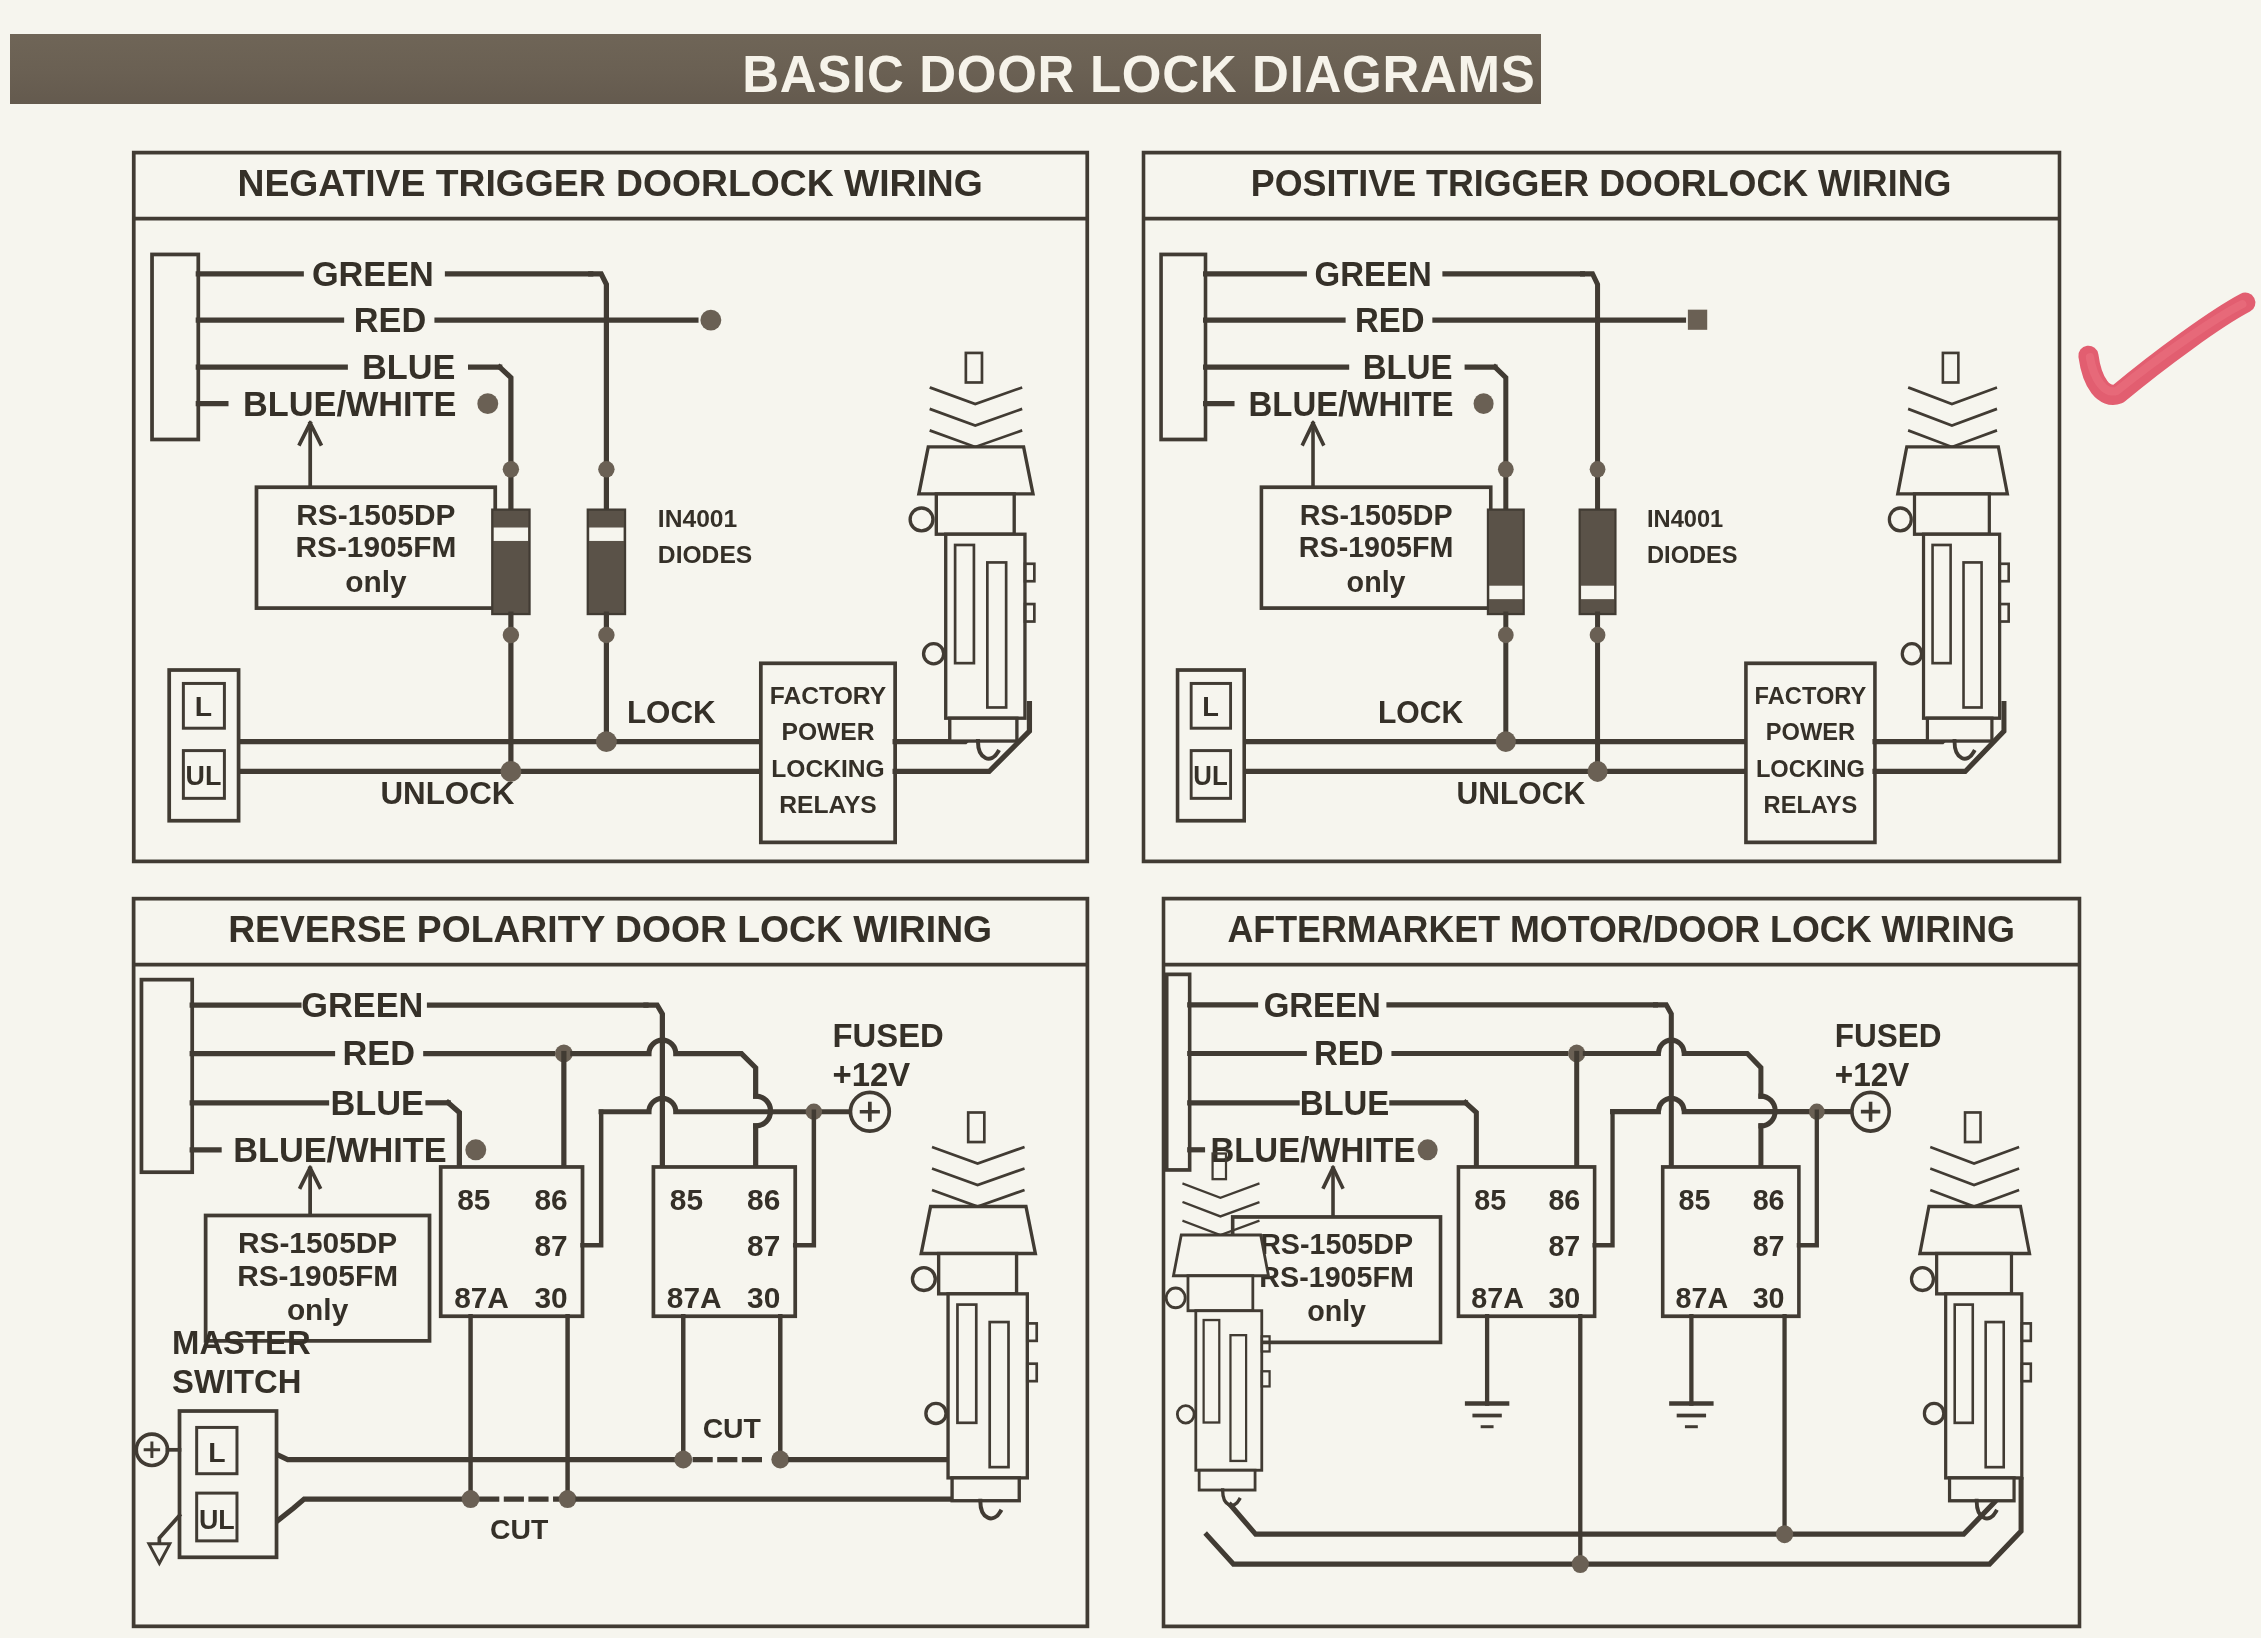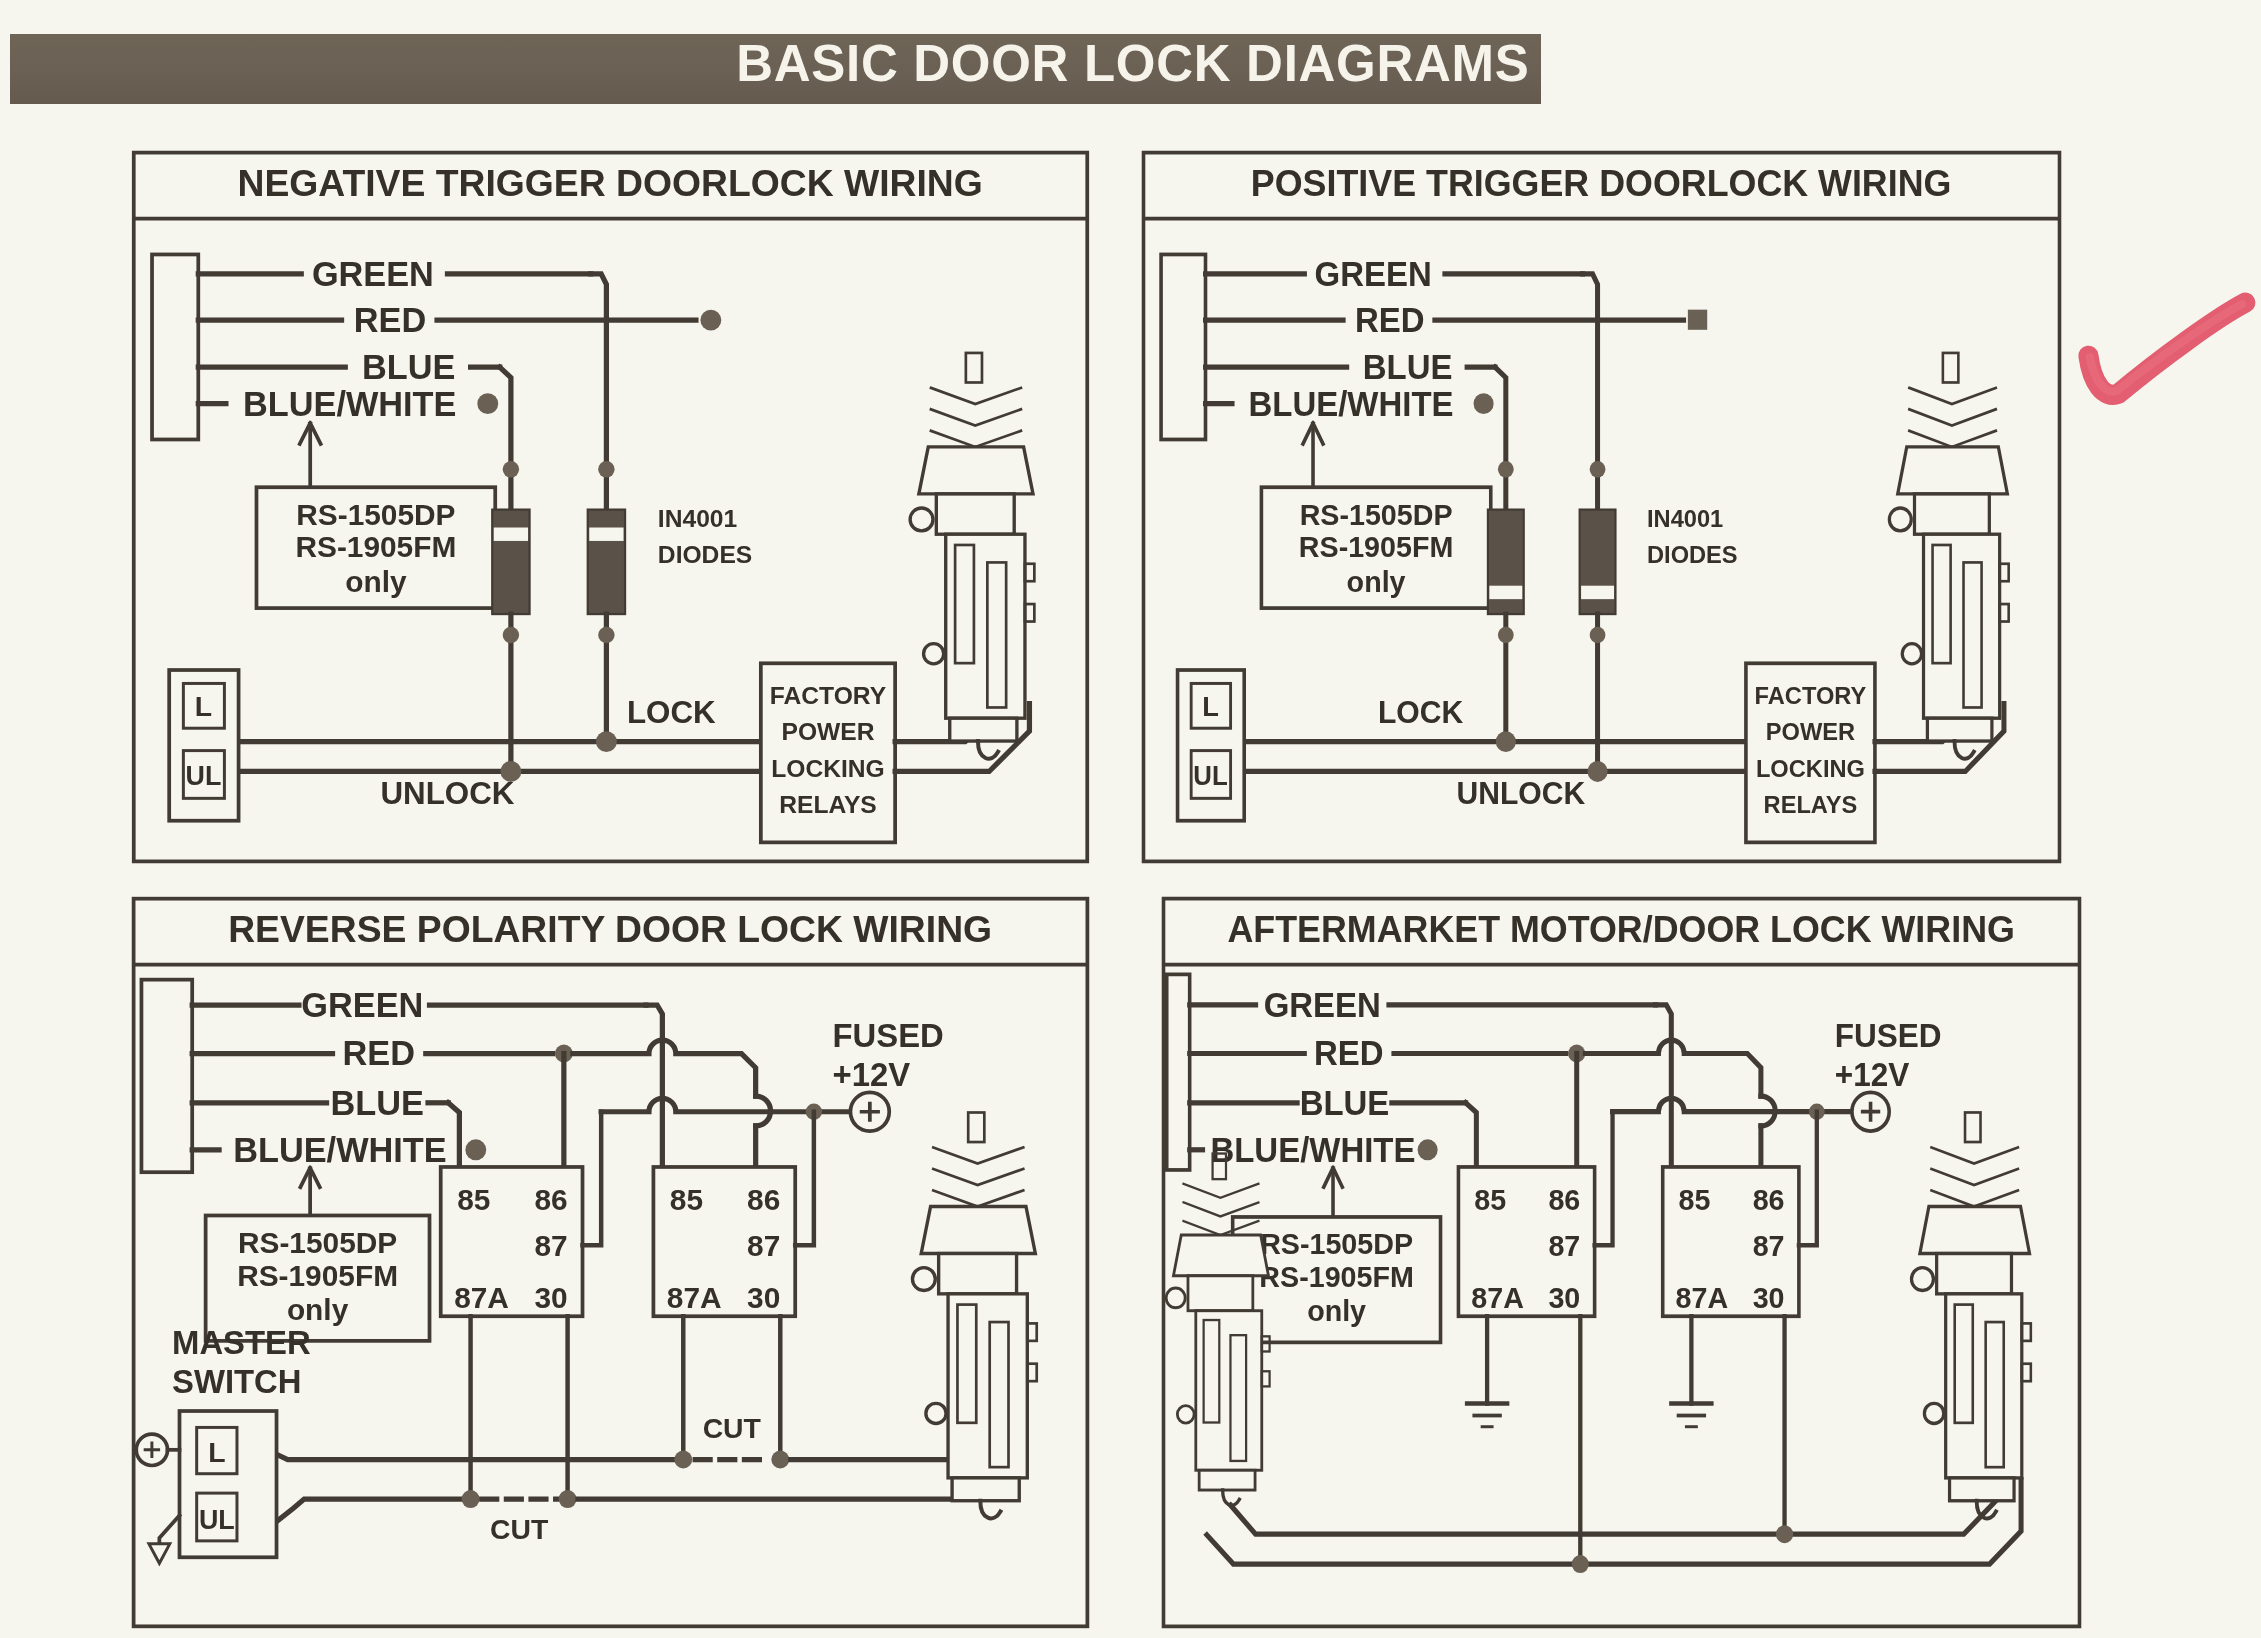--- a/index.html
+++ b/index.html
@@ -4,22 +4,22 @@
 <style>
   html,body{margin:0;padding:0;}
   body{
     width:2261px;height:1638px;position:relative;overflow:hidden;
     background:#f6f5ee;
     font-family:"Liberation Sans", sans-serif;
   }
   .titlebar{
     position:absolute;left:10.4px;top:34px;width:1531px;height:70px;
     background:linear-gradient(180deg,#6f6557 0%,#6a6053 55%,#645a4e 100%);
-    display:flex;align-items:flex-start;justify-content:flex-end;
-    padding-right:12px;box-sizing:border-box;
+    display:flex;align-items:flex-end;justify-content:flex-end;
+    padding-right:6px;box-sizing:border-box;
   }
   .titlebar span{
     color:#f6f3ea;font-size:51px;font-weight:bold;letter-spacing:0.7px;
     white-space:nowrap;
   }
   .panel{position:absolute;margin-top:6px;}
   svg text{
     fill:#353028;font-family:"Liberation Sans",sans-serif;font-weight:bold;
   }
   .ink{stroke:#413b33;fill:none;stroke-width:7;stroke-linecap:square;}

